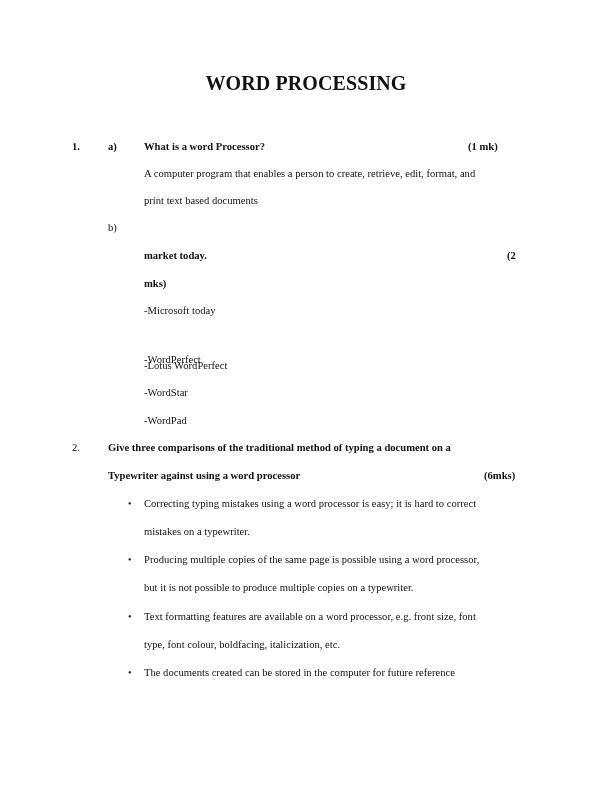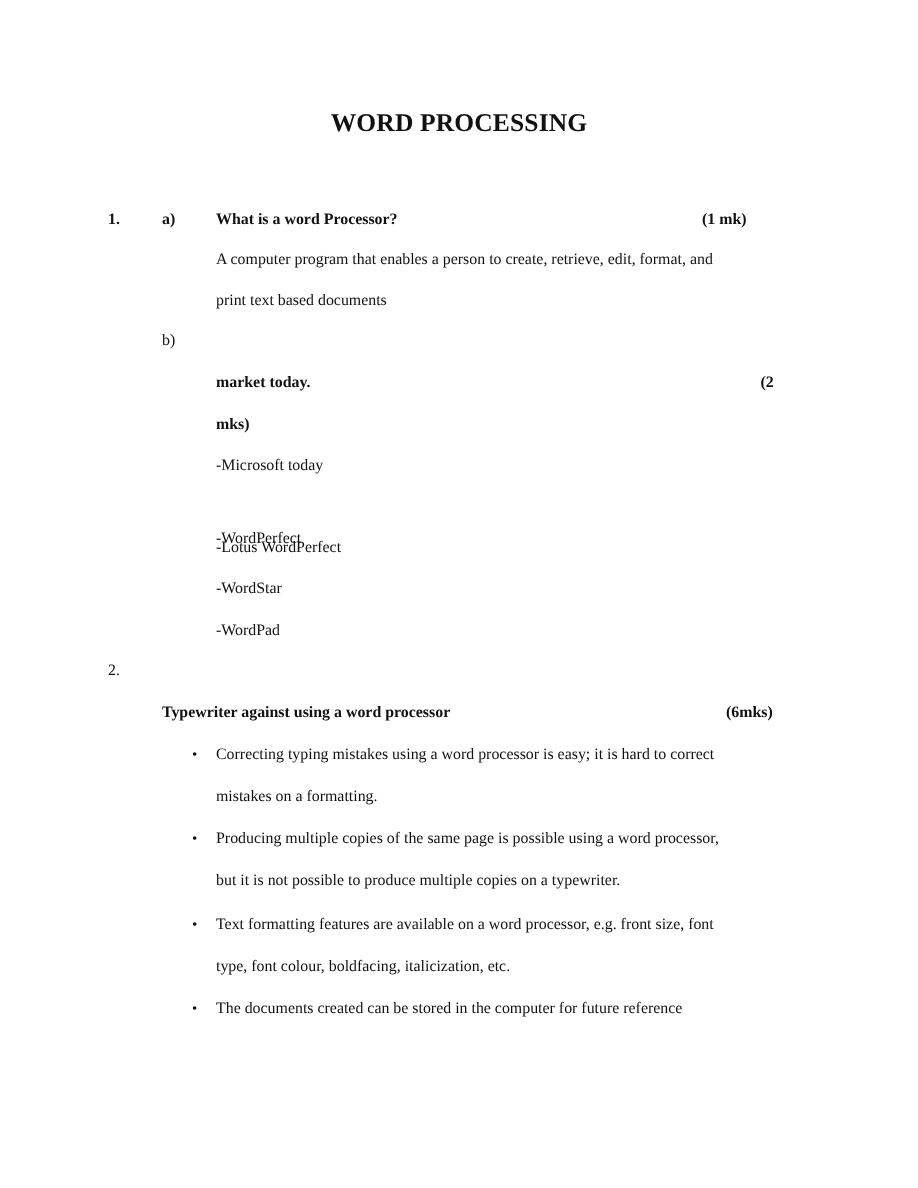--- a/index.html
+++ b/index.html
@@ -1,20 +1,20 @@
 <!DOCTYPE html>
 <html><head>
   <meta charset="utf-8">
   <style>
     html, body { margin: 0; padding: 0; background: #ffffff; }
     body { width: 612px; height: 792px; position: relative; overflow: hidden;
            font-family: "Liberation Serif", "DejaVu Serif", serif; color: #111; }
     .page { position: absolute; left: 0; top: 0; width: 612px; height: 792px; background: #fff; }
     .title { position: absolute; left: 0; width: 612px; top: 72px; text-align: center;
-             font-weight: bold; font-size: 17px; letter-spacing: 0.1px; }
+             font-weight: bold; font-size: 20px; letter-spacing: 0.1px; }
     .ln { position: absolute; font-size: 10.6px; white-space: nowrap; line-height: 14px; }
     .b { font-weight: bold; }
     .bullet { position: absolute; font-size: 10px; line-height: 14px; }
   </style>
 </head>
 <body>
 
 <div class="page">
   <div class="title">WORD PROCESSING</div>
 
@@ -31,26 +31,27 @@
   <div class="ln b" style="left:507px; top:249px;">(2</div>
   <div class="ln b" style="left:144px; top:277px;">mks)</div>
 
   <div class="ln" style="left:144px; top:304px;">-Microsoft today</div>
   <div class="ln" style="left:144px; top:331px;margin-top:22px;">-WordPerfect</div>
   <div class="ln" style="left:144px; top:359px;">-Lotus WordPerfect</div>
   <div class="ln" style="left:144px; top:386px;">-WordStar</div>
   <div class="ln" style="left:144px; top:414px;">-WordPad</div>
 
   <div class="ln" style="left:72px; top:441px;">2.</div>
+  <div class="ln b" style="left:108px; top:441px;">Give three comparisons of the traditional method of typing a document on a</div>
   <div class="ln b" style="left:108px; top:469px;">Typewriter against using a word processor</div>
   <div class="ln b" style="left:484px; top:469px;">(6mks)</div>
 
   <div class="bullet" style="left:128px; top:497px;">•</div>
   <div class="ln" style="left:144px; top:497px;">Correcting typing mistakes using a word processor is easy; it is hard to correct</div>
-  <div class="ln" style="left:144px; top:525px;">mistakes on a formatting.</div>
+  <div class="ln" style="left:144px; top:525px;">mistakes on a typewriter.</div>
 
   <div class="bullet" style="left:128px; top:553px;">•</div>
   <div class="ln" style="left:144px; top:553px;">Producing multiple copies of the same page is possible using a word processor,</div>
   <div class="ln" style="left:144px; top:581px;">but it is not possible to produce multiple copies on a typewriter.</div>
 
   <div class="bullet" style="left:128px; top:610px;">•</div>
   <div class="ln" style="left:144px; top:610px;">Text formatting features are available on a word processor, e.g. front size, font</div>
   <div class="ln" style="left:144px; top:638px;">type, font colour, boldfacing, italicization, etc.</div>
 
   <div class="bullet" style="left:128px; top:666px;">•</div>

